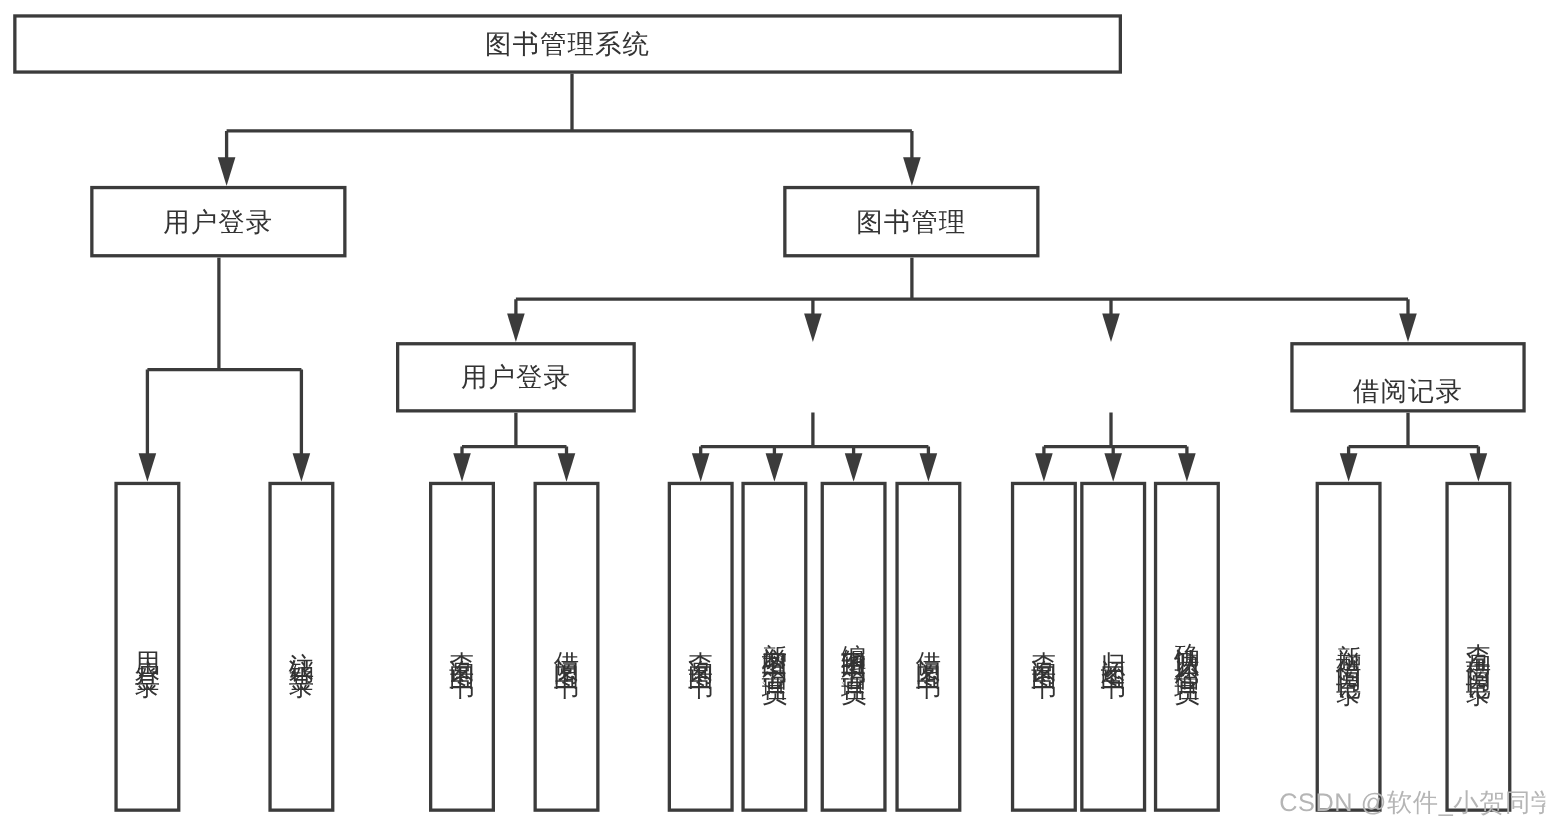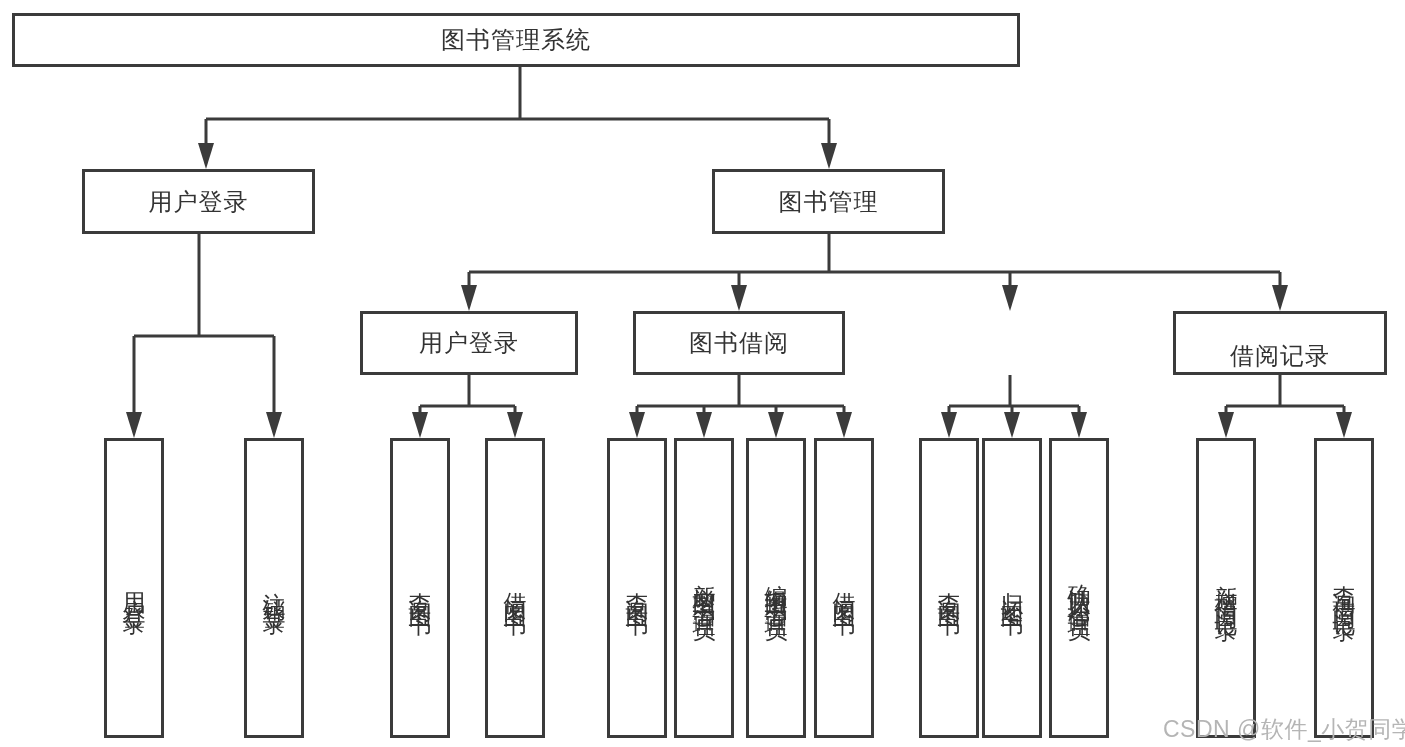--- a/index.html
+++ b/index.html
@@ -98,23 +98,20 @@
   <div class="node hnode lvl2" style="left:82px;">
     <span>用户登录</span>
   </div>
   <div class="node hnode lvl2" style="left:712px;">
     <span>图书管理</span>
   </div>
 
   <div class="node hnode lvl3" style="left:360px;width:218px;">
     <span>用户登录</span>
   </div>
-  <div class="node hnode lvl3" style="left:633px;width:212px;">
-    <span>图书借阅</span>
-  </div>
   <div class="node hnode lvl3" style="left:1173px;width:214px;align-items:flex-end;">
     <span>借阅记录</span>
   </div>
 
   <div class="node vnode" style="left:104px;">
     <span>用户登录</span>
   </div>
   <div class="node vnode" style="left:244px;">
     <span>注销登录</span>
   </div>

